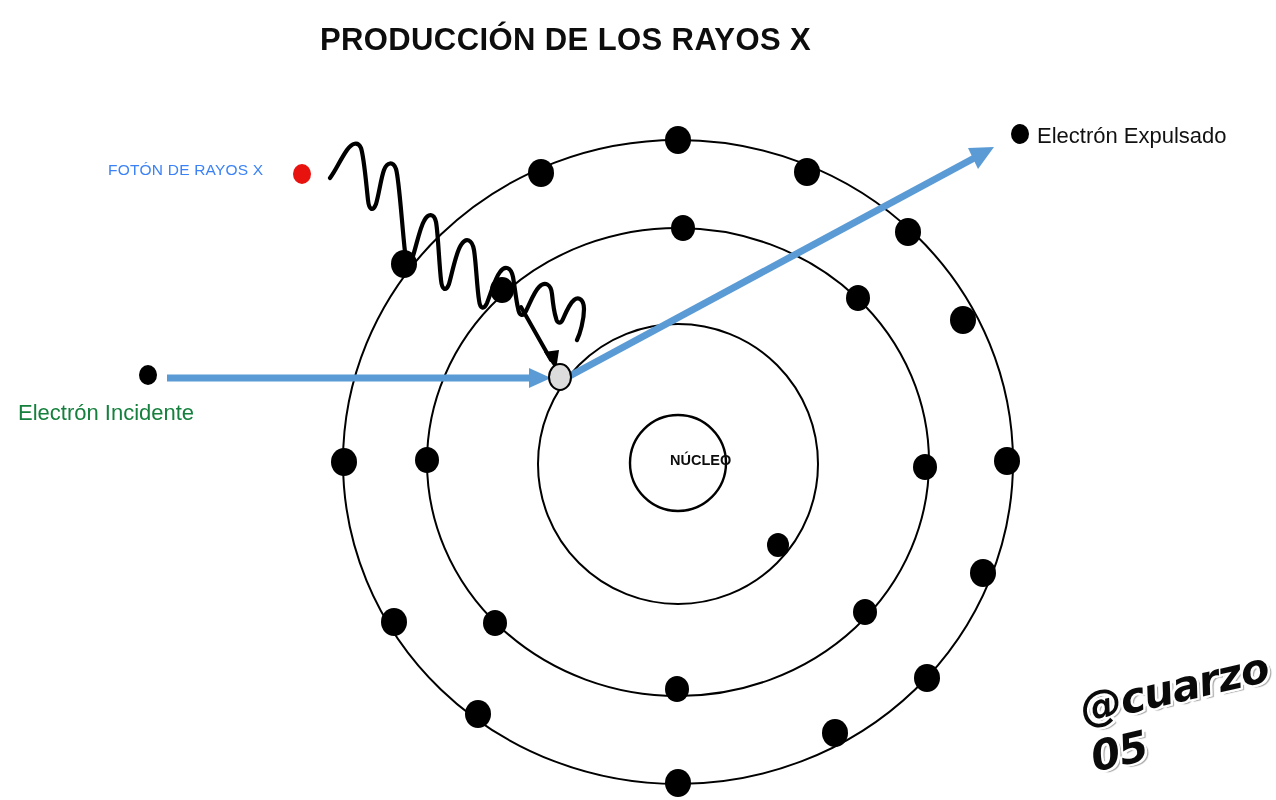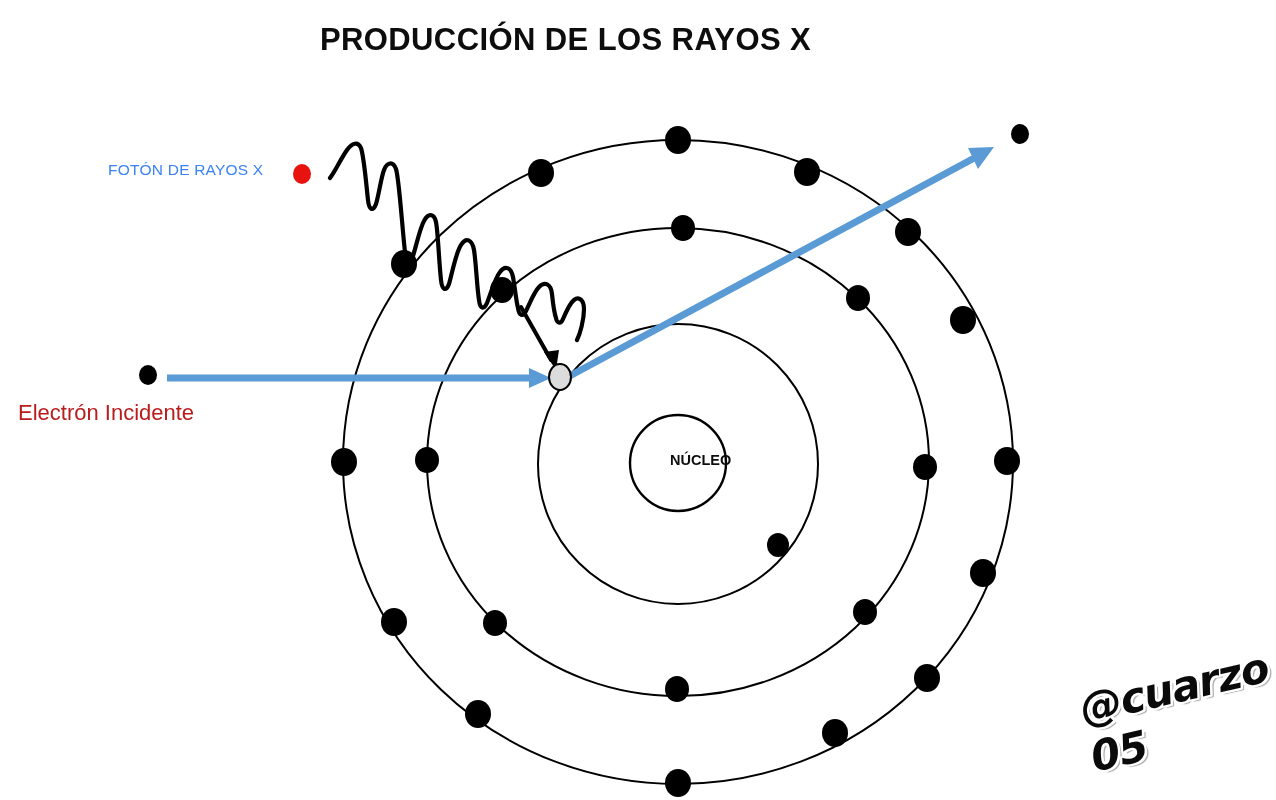--- a/index.html
+++ b/index.html
@@ -47,21 +47,21 @@
   #ejected-label {
     left: 1037px;
     top: 123px;
     font-size: 22px;
     color: #111111;
   }
   #incident-label {
     left: 18px;
     top: 400px;
     font-size: 22px;
-    color: #b91c1c;
+    color: #15803d;
   }
   #nucleus-label {
     left: 0;
     top: 0;
     width: 96px;
     text-align: left;
     font-size: 14.5px;
     font-weight: bold;
     color: #0d0d0d;
     transform: translate(630px, 452px);
@@ -165,20 +165,21 @@
 
     <ellipse cx="560" cy="377" rx="11" ry="13" fill="#dcdcdc" stroke="#000000" stroke-width="2"></ellipse>
 
     <ellipse cx="302" cy="174" rx="9" ry="10" fill="#e8120f"></ellipse>
     <ellipse cx="148" cy="375" rx="9" ry="10" fill="#000000"></ellipse>
     <ellipse cx="1020" cy="134" rx="9" ry="10" fill="#000000"></ellipse>
   </svg>
 
   <div class="lbl" id="photon-label">FOTÓN DE RAYOS X</div>
 
+  <div class="lbl" id="ejected-label">Electrón Expulsado</div>
 
   <div class="lbl" id="incident-label">Electrón Incidente</div>
 
   <div class="lbl" id="nucleus-label">NÚCLEO</div>
 
   <div id="watermark">@cuarzo 05</div>
 
 </div>
 
 </body></html>

